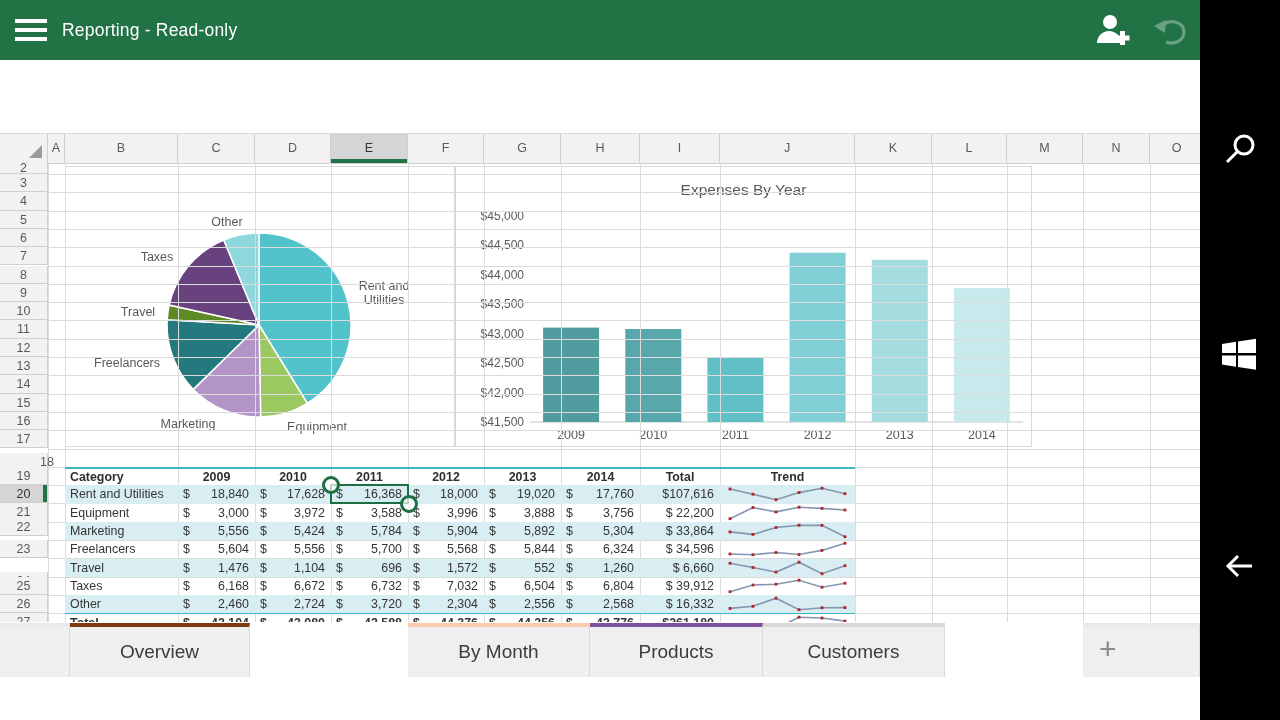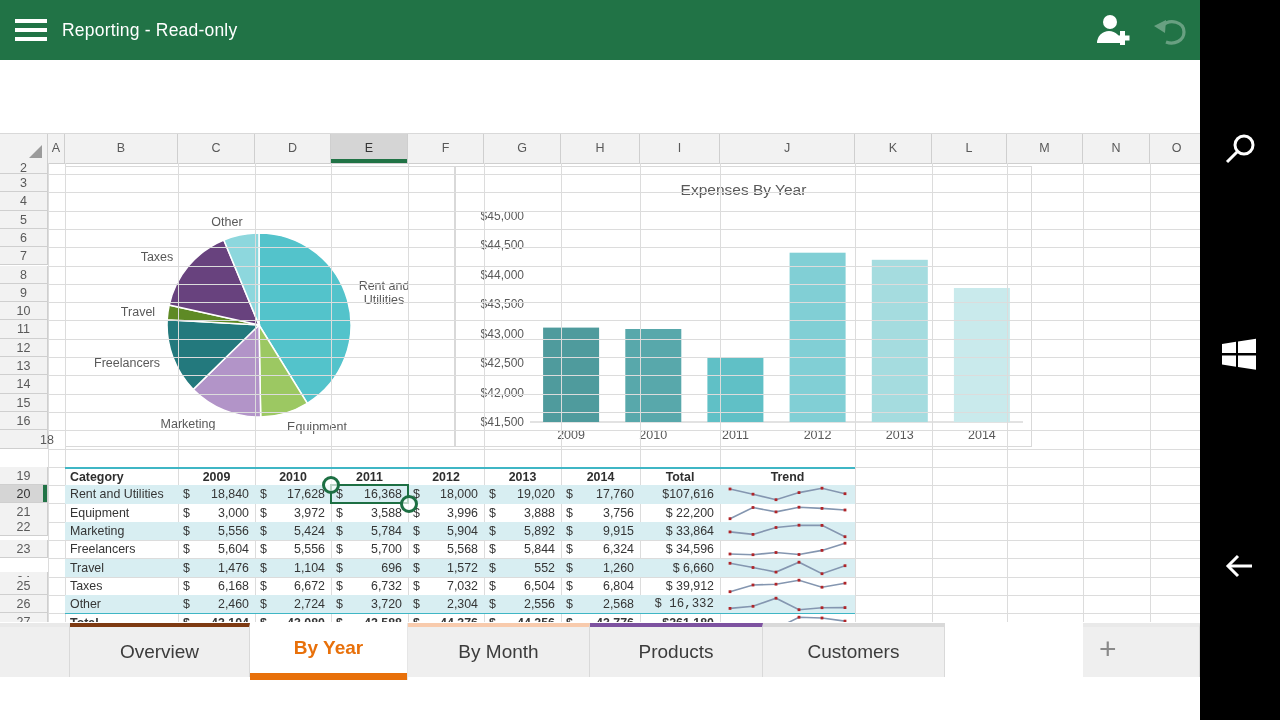--- a/index.html
+++ b/index.html
@@ -274,21 +274,21 @@
             <div class="tcell" style="left: 343px; width: 76px;">
               <span class="cur">$</span>
               <span class="num">5,904</span>
             </div>
             <div class="tcell" style="left: 419px; width: 77px;">
               <span class="cur">$</span>
               <span class="num">5,892</span>
             </div>
             <div class="tcell" style="left: 496px; width: 79px;">
               <span class="cur">$</span>
-              <span class="num">9,915</span>
+              <span class="num">5,304</span>
             </div>
             <div class="tcell" style="left: 575px; width: 80px;">
               <span class="num">$ 33,864</span>
             </div>
             <div class="tcell" style="left: 655px; width: 135px;">
               <svg width="135" height="18" viewBox="0 0 135 18">
                 <polyline points="10,9.9 33,12.4 56,5.5 79,3.2 102,3.4 125,14.7" fill="none" stroke="#8496b0" stroke-width="1.6"></polyline>
                 <rect x="8.6" y="8.5" width="2.8" height="2.8" fill="#b02428"></rect>
                 <rect x="31.6" y="11.0" width="2.8" height="2.8" fill="#b02428"></rect>
                 <rect x="54.6" y="4.1" width="2.8" height="2.8" fill="#b02428"></rect>
@@ -440,21 +440,21 @@
               <span class="num">2,304</span>
             </div>
             <div class="tcell" style="left: 419px; width: 77px;">
               <span class="cur">$</span>
               <span class="num">2,556</span>
             </div>
             <div class="tcell" style="left: 496px; width: 79px;">
               <span class="cur">$</span>
               <span class="num">2,568</span>
             </div>
-            <div class="tcell" style="left: 575px; width: 80px; font-family: Liberation Mono, monospace;">
+            <div class="tcell" style="left: 575px; width: 80px;">
               <span class="num">$ 16,332</span>
             </div>
             <div class="tcell" style="left: 655px; width: 135px;">
               <svg width="135" height="18" viewBox="0 0 135 18">
                 <polyline points="10,13.4 33,11.3 56,3.2 79,14.7 102,12.7 125,12.6" fill="none" stroke="#8496b0" stroke-width="1.6"></polyline>
                 <rect x="8.6" y="12.0" width="2.8" height="2.8" fill="#b02428"></rect>
                 <rect x="31.6" y="9.9" width="2.8" height="2.8" fill="#b02428"></rect>
                 <rect x="54.6" y="1.8" width="2.8" height="2.8" fill="#b02428"></rect>
                 <rect x="77.6" y="13.3" width="2.8" height="2.8" fill="#b02428"></rect>
                 <rect x="100.6" y="11.3" width="2.8" height="2.8" fill="#b02428"></rect>
@@ -557,37 +557,36 @@
         <div class="abs rh-cell" style="top: 102.5px; height: 18.3px; line-height: 18.3px;">8</div>
         <div class="abs rh-cell" style="top: 120.8px; height: 18.3px; line-height: 18.3px;">9</div>
         <div class="abs rh-cell" style="top: 139.1px; height: 18.3px; line-height: 18.3px;">10</div>
         <div class="abs rh-cell" style="top: 157.4px; height: 18.3px; line-height: 18.3px;">11</div>
         <div class="abs rh-cell" style="top: 175.7px; height: 18.3px; line-height: 18.3px;">12</div>
         <div class="abs rh-cell" style="top: 194px; height: 18.3px; line-height: 18.3px;">13</div>
         <div class="abs rh-cell" style="top: 212.3px; height: 18.3px; line-height: 18.3px;">14</div>
         <div class="abs rh-cell" style="top: 230.6px; height: 18.3px; line-height: 18.3px;">15</div>
         <div class="abs rh-cell" style="top: 248.9px; height: 18.3px; line-height: 18.3px;">16</div>
         <div class="abs rh-cell" style="top: 267.2px; height: 18.3px; line-height: 18.3px;">17</div>
-        <div class="abs rh-cell" style="top: 268px; height: 18.3px; line-height: 18.3px; padding-left: 40px;">18</div>
+        <div class="abs rh-cell" style="top: 290px; height: 18.3px; line-height: 18.3px; padding-left: 40px;">18</div>
         <div class="abs rh-cell" style="top: 303.8px; height: 18.3px; line-height: 18.3px;">19</div>
         <div class="abs rh-cell sel" style="top: 322.1px; height: 18.3px; line-height: 18.3px;">20</div>
         <div class="abs rh-cell" style="top: 340.4px; height: 18.3px; line-height: 18.3px;">21</div>
         <div class="abs rh-cell" style="top: 355px; height: 18.3px; line-height: 18.3px;">22</div>
         <div class="abs rh-cell" style="top: 377px; height: 18.3px; line-height: 18.3px;">23</div>
         <div class="abs rh-cell" style="top: 409px; height: 18.3px; line-height: 18.3px;">24</div>
         <div class="abs rh-cell" style="top: 413.6px; height: 18.3px; line-height: 18.3px;">25</div>
         <div class="abs rh-cell" style="top: 431.9px; height: 18.3px; line-height: 18.3px;">26</div>
         <div class="abs rh-cell" style="top: 450.2px; height: 18.3px; line-height: 18.3px;">27</div>
       </div>
   </div>
 
   <div class="abs tabbar" id="tabbar">
       <div class="abs stab" style="left: 0px; width: 70px; border-top: 4px solid rgb(233, 233, 233);"></div>
       <div class="abs stab" style="left: 70px; width: 180px; border-top: 4px solid rgb(126, 58, 18);"><span>Overview</span></div>
-      <div class="abs stab active" style="left: 250px; width: 158px;"><span>By Year</span><div class="underline" style="background: rgb(232, 112, 10);"></div></div>
       <div class="abs stab" style="left: 408px; width: 182px; border-top: 4px solid rgb(248, 203, 173);"><span>By Month</span></div>
       <div class="abs stab" style="left: 590px; width: 173px; border-top: 4px solid rgb(125, 82, 160);"><span>Products</span></div>
       <div class="abs stab" style="left: 763px; width: 182px; border-top: 4px solid rgb(217, 217, 217);"><span>Customers</span></div>
       <div class="abs stab plus" style="left: 1083px; width: 117px; border-top: 4px solid rgb(233, 233, 233);">+</div>
     </div>
 
   <div class="abs bottombar">
     
   </div>
 

